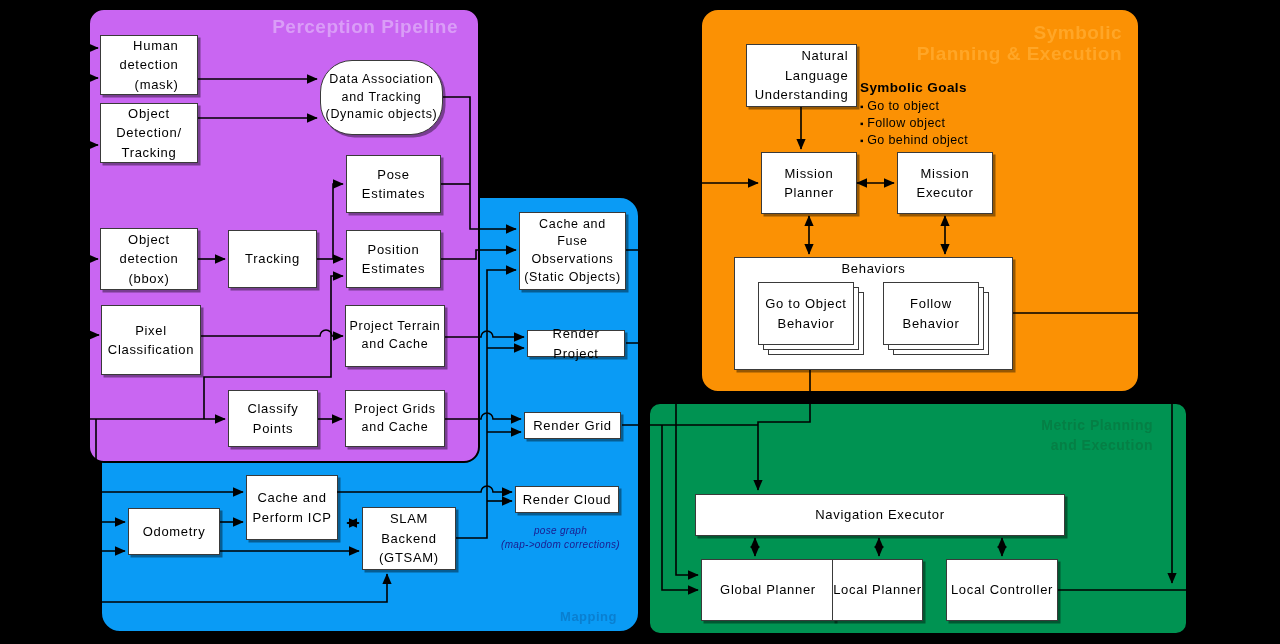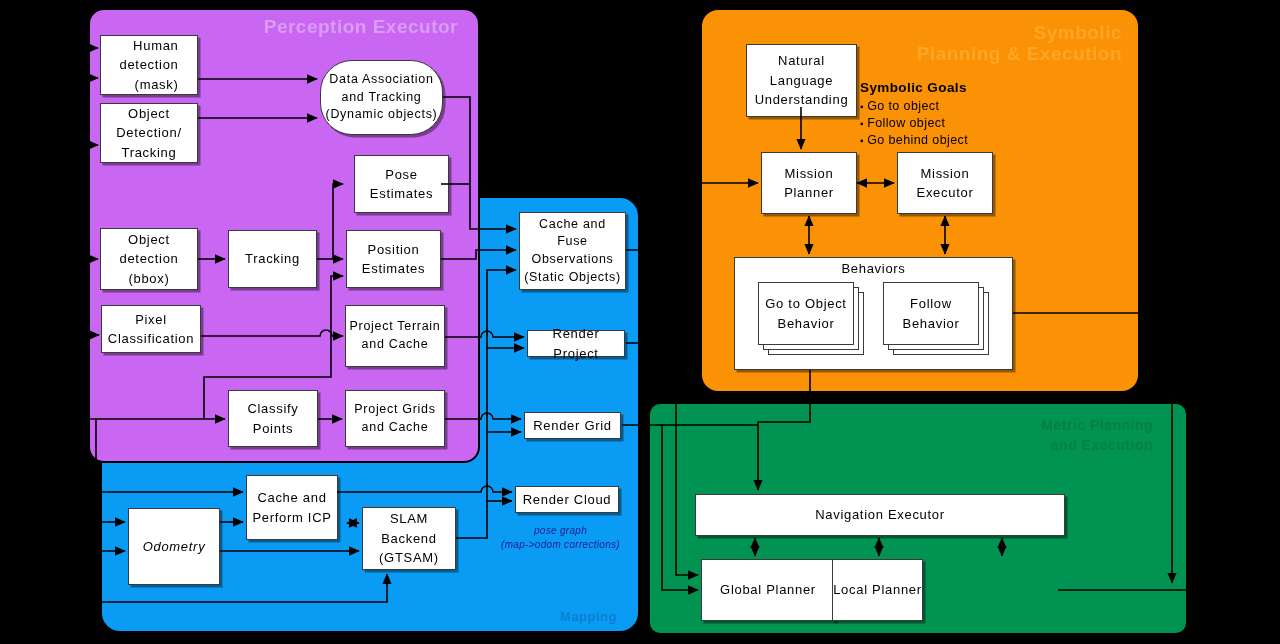--- a/index.html
+++ b/index.html
@@ -38,70 +38,70 @@
 </head>
 <body>
 
 <div id="canvas">
 
   <div class="region" id="region-mapping"></div>
   <div class="region" id="region-perception"></div>
   <div class="region" id="region-metric"></div>
   <div class="region" id="region-symbolic"></div>
 
-  <div class="region-title" id="title-perception">Perception Executor</div>
+  <div class="region-title" id="title-perception">Perception Pipeline</div>
   <div class="region-title" id="title-symbolic">Symbolic
 Planning &amp; Execution</div>
   <div class="region-title" id="title-metric">Metric Planning
 and Execution</div>
   <div class="region-title" id="title-mapping">Mapping</div>
 
   <div class="box" style="left:100px;top:35px;width:98px;height:60px;text-align:right;">Human
 detection
 (mask)</div>
   <div class="box" style="left:100px;top:103px;width:98px;height:60px;">Object
 Detection/
 Tracking</div>
   <div class="box small" style="left:320px;top:60px;width:123px;height:75px;border-radius:32px;">Data Association
 and Tracking
 (Dynamic objects)</div>
-  <div class="box" style="left:346px;top:155px;width:95px;height:58px;margin-left:8px;">Pose
+  <div class="box" style="left:346px;top:155px;width:95px;height:58px;">Pose
 Estimates</div>
   <div class="box" style="left:100px;top:228px;width:98px;height:62px;">Object
 detection
 (bbox)</div>
   <div class="box" style="left:228px;top:230px;width:89px;height:58px;">Tracking</div>
   <div class="box" style="left:346px;top:230px;width:95px;height:58px;">Position
 Estimates</div>
-  <div class="box" style="left:101px;top:305px;width:100px;height:48px;">Pixel
+  <div class="box" style="left:101px;top:305px;width:100px;height:70px;">Pixel
 Classification</div>
   <div class="box small" style="left:345px;top:305px;width:100px;height:62px;">Project Terrain
 and Cache</div>
   <div class="box" style="left:228px;top:390px;width:90px;height:57px;">Classify
 Points</div>
   <div class="box small" style="left:345px;top:390px;width:100px;height:57px;">Project Grids
 and Cache</div>
 
   <div class="box small" style="left:519px;top:212px;width:107px;height:78px;">Cache and
 Fuse
 Observations
 (Static Objects)</div>
   <div class="box" style="left:527px;top:330px;width:98px;height:27px;">Render Project</div>
   <div class="box" style="left:524px;top:412px;width:97px;height:27px;">Render Grid</div>
   <div class="box" style="left:515px;top:486px;width:104px;height:27px;">Render Cloud</div>
-  <div class="box" style="left:128px;top:508px;width:92px;height:77px;font-style:italic;">Odometry</div>
+  <div class="box" style="left:128px;top:508px;width:92px;height:47px;">Odometry</div>
   <div class="box" style="left:246px;top:475px;width:92px;height:65px;">Cache and
 Perform ICP</div>
   <div class="box" style="left:362px;top:507px;width:94px;height:63px;">SLAM
 Backend
 (GTSAM)</div>
   <div id="note-pose-graph">pose graph
 (map-&gt;odom corrections)</div>
 
-  <div class="box" style="left:746px;top:44px;width:111px;height:73px;">Natural
+  <div class="box" style="left:746px;top:44px;width:111px;height:63px;text-align:right;">Natural
 Language
 Understanding</div>
   <div class="goals" style="left:860px;top:80px;width:200px;">
     <div class="goal-heading">Symbolic Goals</div>
     <div>
         <div class="goal-item">Go to object</div>
         <div class="goal-item">Follow object</div>
         <div class="goal-item">Go behind object</div>
       </div>
   </div>
@@ -120,20 +120,21 @@
   <div class="card-stack" style="left:883px;top:282px;width:106px;height:73px;">
     <div class="card" style="left:10px;top:10px;"></div>
     <div class="card" style="left:5px;top:5px;"></div>
     <div class="card" style="left:0;top:0;">Follow
 Behavior</div>
   </div>
 
   <div class="box" style="left:695px;top:494px;width:370px;height:42px;">Navigation Executor</div>
   <div class="box" style="left:701px;top:559px;width:134px;height:62px;">Global Planner</div>
   <div class="box" style="left:832px;top:559px;width:91px;height:62px;">Local Planner</div>
+  <div class="box" style="left:946px;top:559px;width:112px;height:62px;">Local Controller</div>
 
   <svg id="connectors" width="1280" height="644" viewBox="0 0 1280 644">
     <defs>
       <marker id="ah" markerWidth="8" markerHeight="7" refX="6.5" refY="3" orient="auto-start-reverse">
         <path d="M0,0 L7,3 L0,6 Z" fill="#000"></path>
       </marker>
     </defs>
     <g stroke="#000" stroke-width="1.6" fill="none">
 
       <path d="M78 48 H98" marker-end="url(#ah)"></path>

